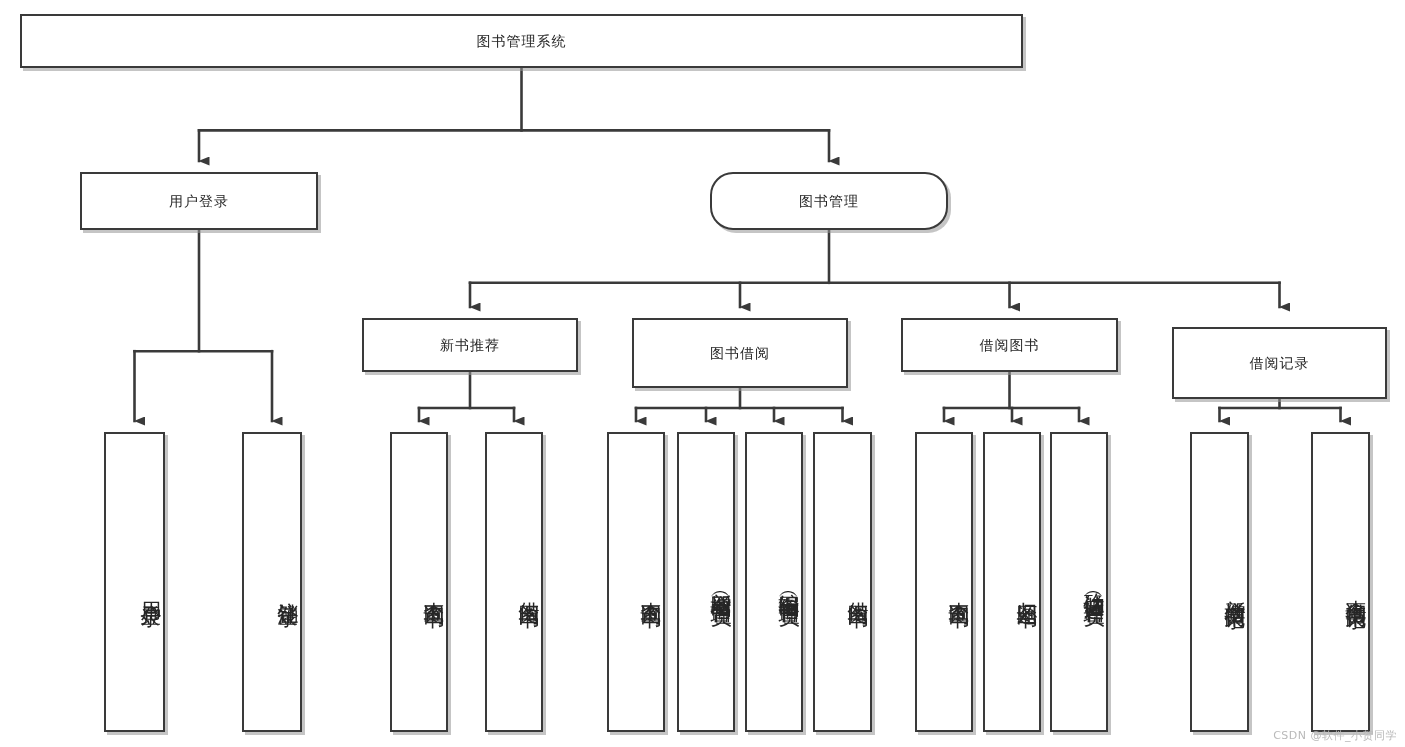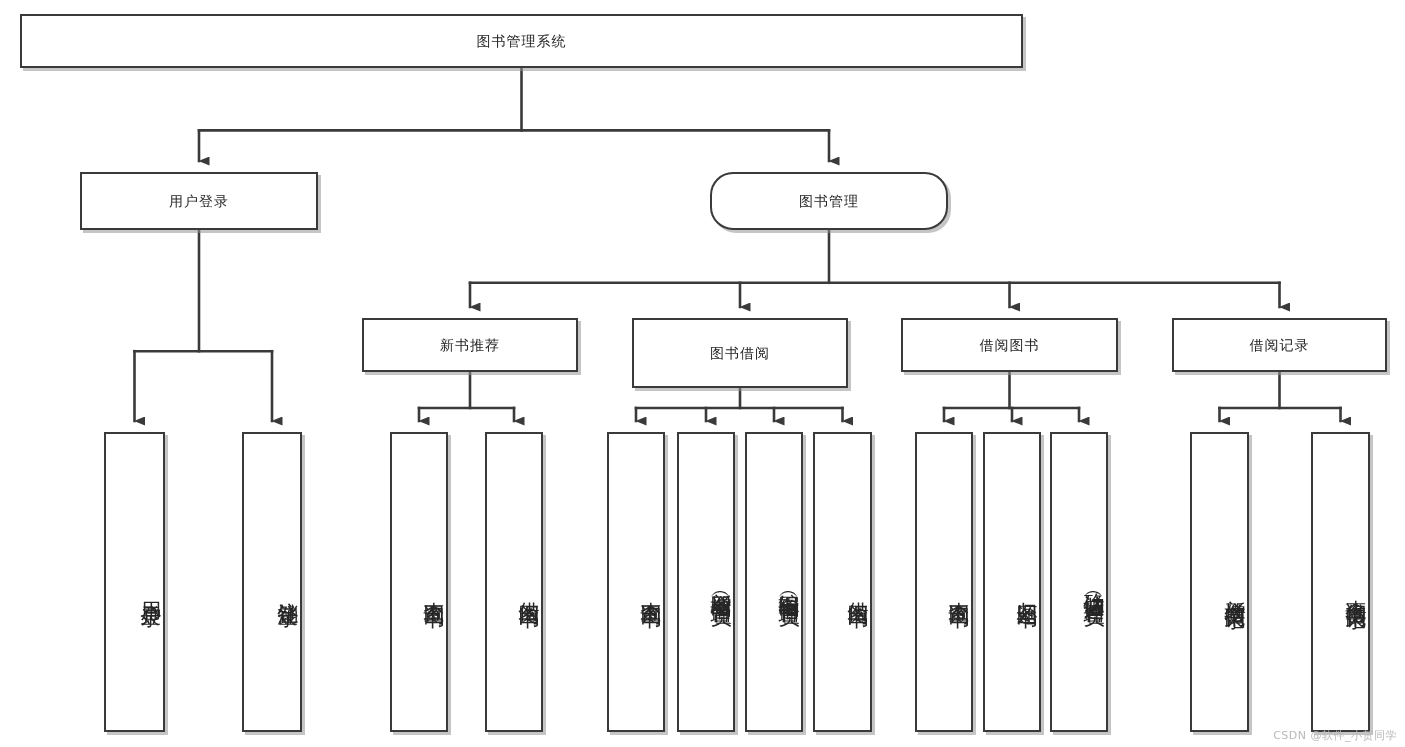--- a/index.html
+++ b/index.html
@@ -128,21 +128,21 @@
 
   <div class="node-box horizontal" style="left: 362px; top: 318px; width: 216px; height: 54px;">
     <span>新书推荐</span>
   </div>
   <div class="node-box horizontal" style="left: 632px; top: 318px; width: 216px; height: 70px;">
     <span>图书借阅</span>
   </div>
   <div class="node-box horizontal" style="left: 901px; top: 318px; width: 217px; height: 54px;">
     <span>借阅图书</span>
   </div>
-  <div class="node-box horizontal" style="left: 1172px; top: 318px; width: 215px; height: 54px;">
+  <div class="node-box horizontal" style="left: 1172px; top: 327px; width: 215px; height: 72px;">
     <span>借阅记录</span>
   </div>
 
   <div class="node-box vertical" style="left: 104px; top: 432px; width: 61px; height: 300px;">
     <span>用户登录</span>
   </div>
   <div class="node-box vertical" style="left: 242px; top: 432px; width: 60px; height: 300px;">
     <span>注销登录</span>
   </div>
   <div class="node-box vertical" style="left: 390px; top: 432px; width: 58px; height: 300px;">

